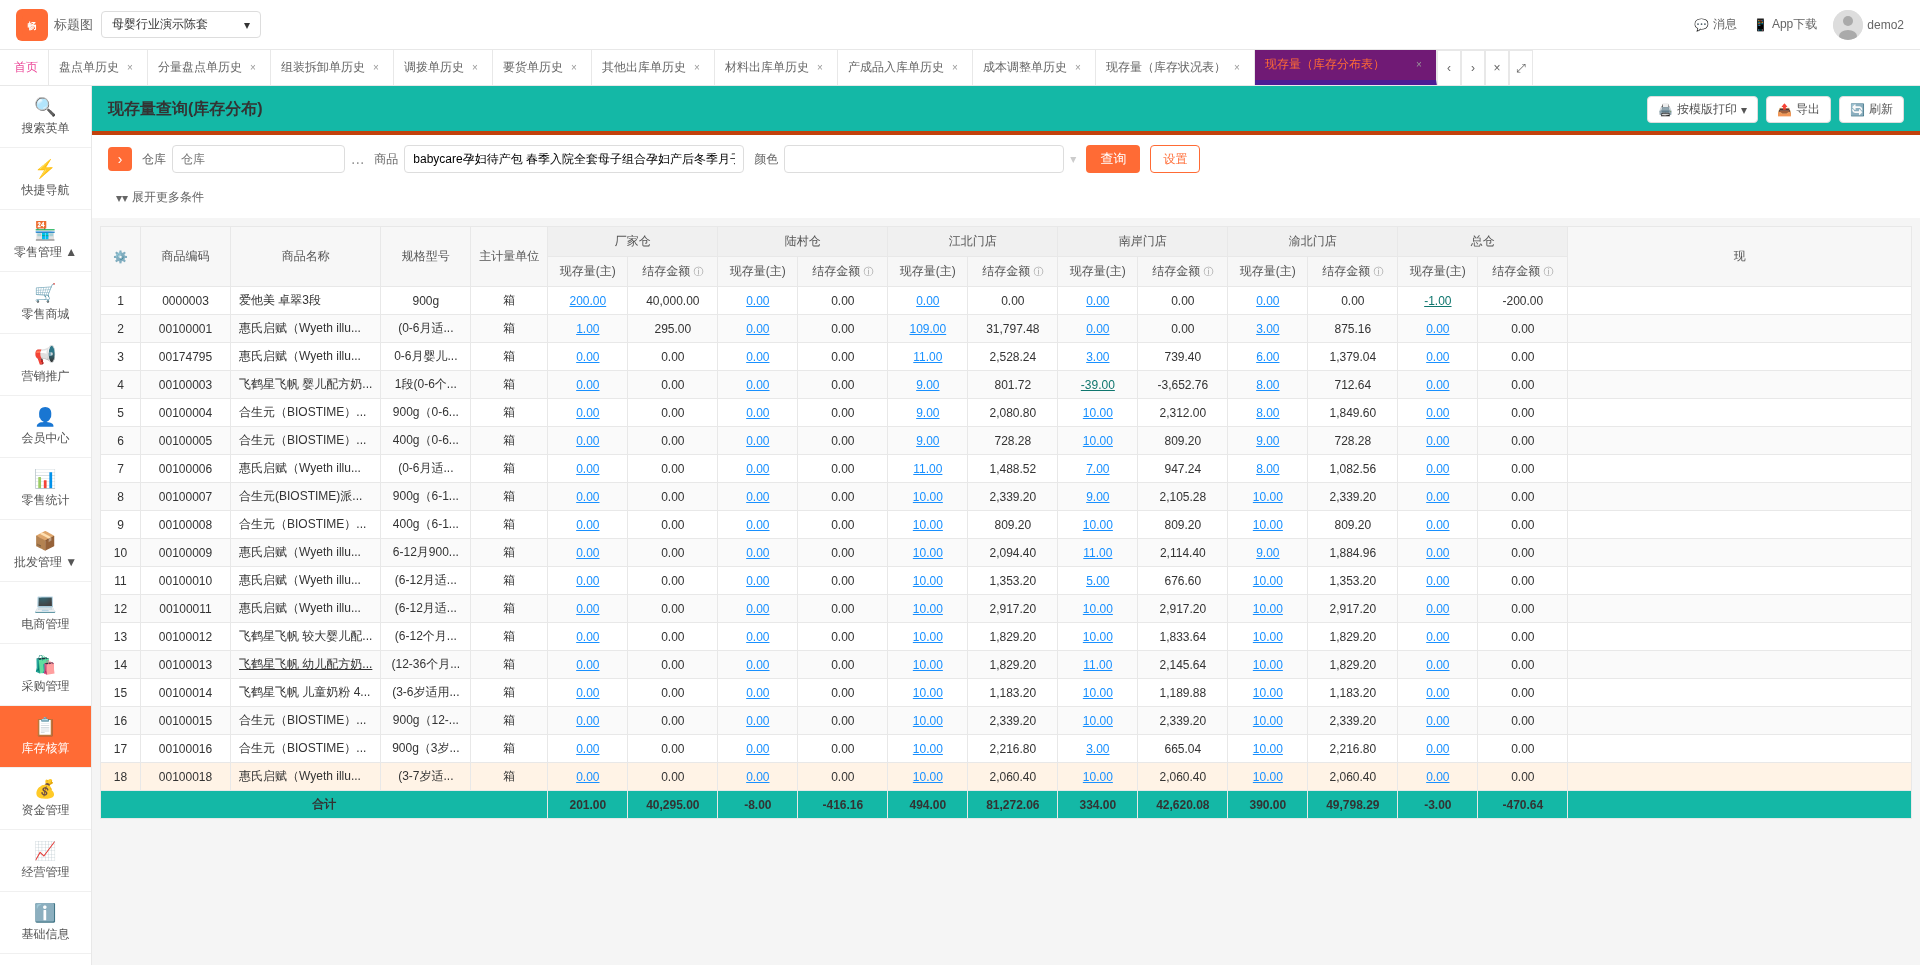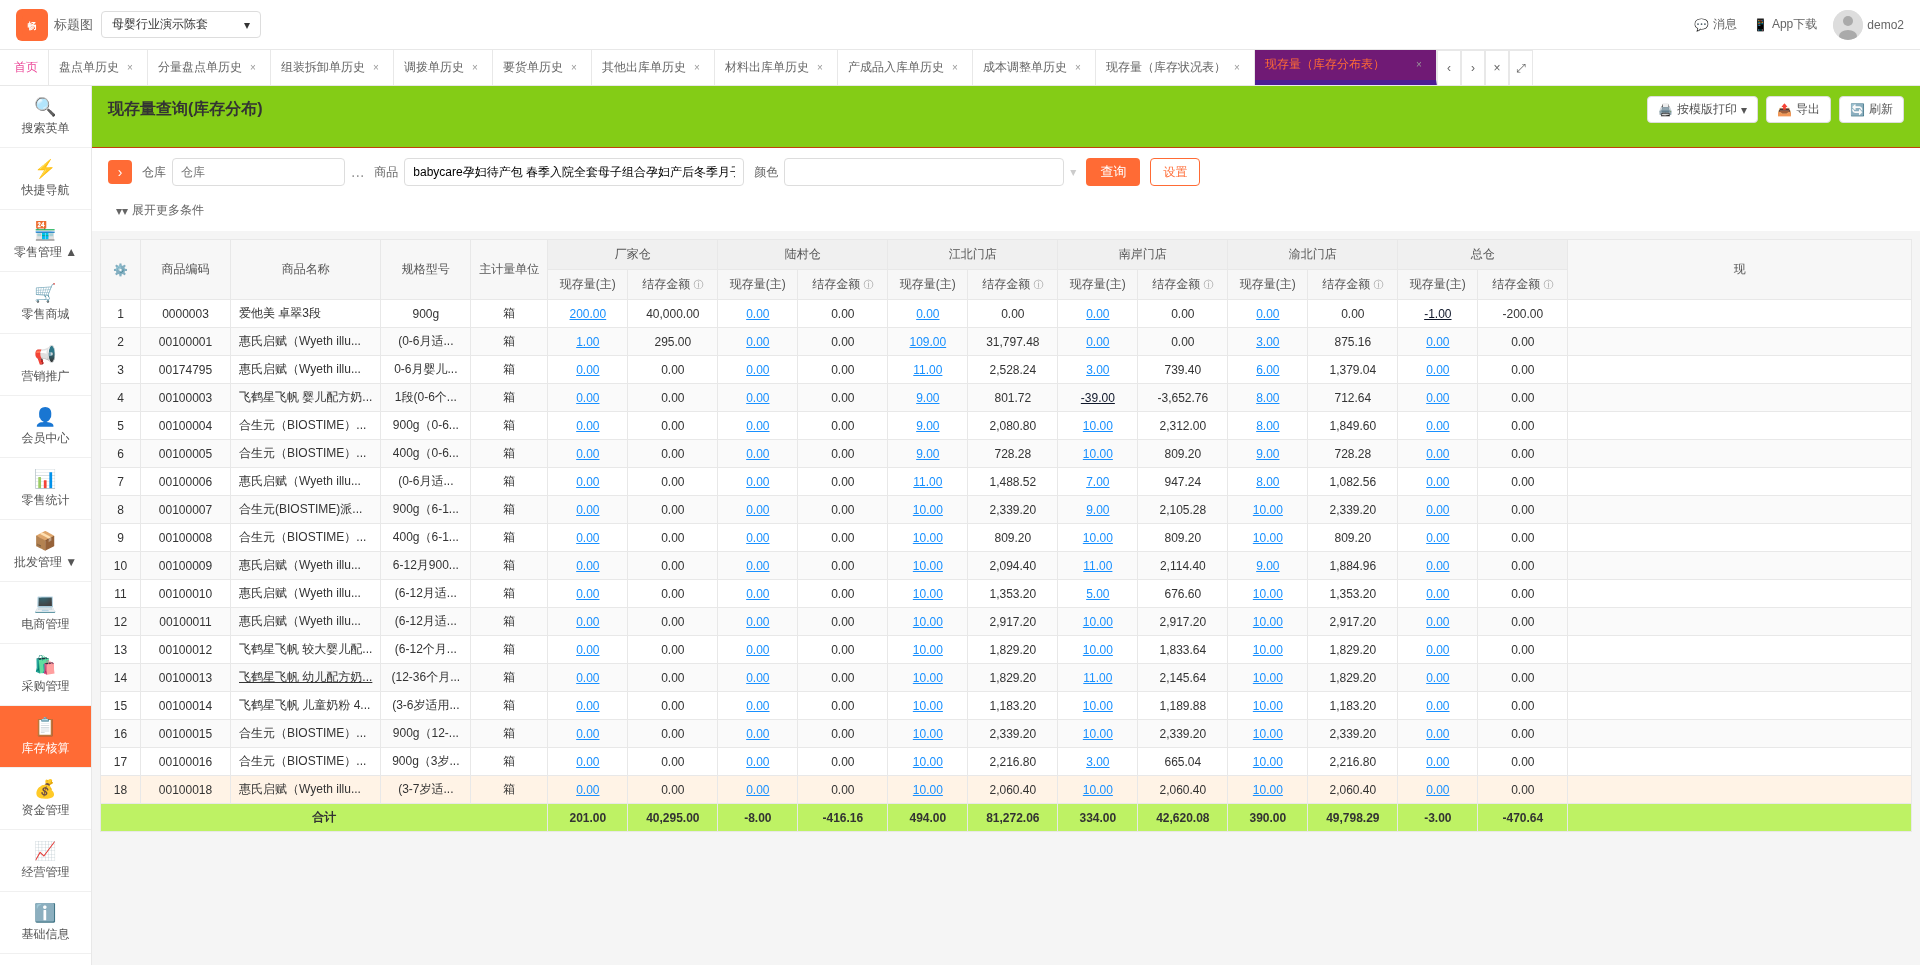--- a/index.html
+++ b/index.html
@@ -80,23 +80,23 @@
     .content-area {
       flex: 1;
       overflow: hidden;
       display: flex;
       flex-direction: column;
       background: #f5f5f5;
     }
 
     
     .page-header {
-      background: #84cc16;
-      padding: 10px 16px 16px;
-      border-bottom: 1px solid #c2410c;
+      background: #14b8a6;
+      padding: 10px 16px 0;
+      border-bottom: 4px solid #c2410c;
     }
     .page-title-row {
       display: flex;
       align-items: center;
       justify-content: space-between;
       margin-bottom: 8px;
     }
     .page-title { font-size: 16px; font-weight: bold; color: #333; }
     .header-actions { display: flex; gap: 8px; align-items: center; }
     .header-btn { display: flex; align-items: center; gap: 4px; padding: 4px 10px; border: 1px solid #ddd; border-radius: 4px; cursor: pointer; font-size: 12px; color: #555; background: #fff; }
@@ -189,24 +189,24 @@
       background: #f0f0f0;
     }
     .data-table td {
       border: 1px solid #e8e8e8;
       padding: 5px 8px;
       text-align: center;
       white-space: nowrap;
       color: #333;
     }
     .data-table tr:nth-child(even) { background: #fafafa; }
-    .data-table tr.total-row { background: #bef264; font-weight: bold; }
+    .data-table tr.total-row { background: #14b8a6; font-weight: bold; }
     .data-table tr.highlight-row { background: #fff3e6; }
     .num-link { color: #1890ff; text-decoration: underline; cursor: pointer; }
-    .num-red { color: #0f172a; }
+    .num-red { color: #0f766e; }
     .gear-icon { color: #999; cursor: pointer; }
     .info-icon { color: #999; cursor: pointer; font-size: 10px; }
 
     
     ::-webkit-scrollbar { width: 6px; height: 6px; }
     ::-webkit-scrollbar-track { background: #f0f0f0; }
     ::-webkit-scrollbar-thumb { background: #ccc; border-radius: 3px; }
 
     .col-no { width: 40px; }
     .col-code { width: 90px; }

